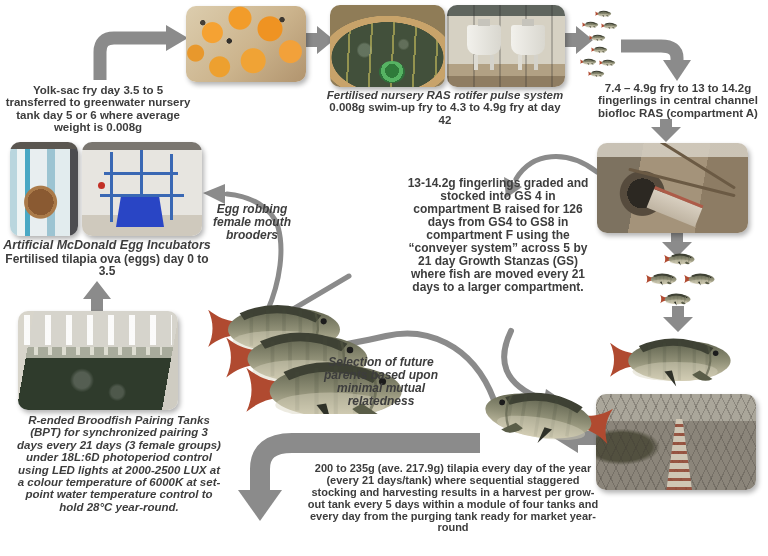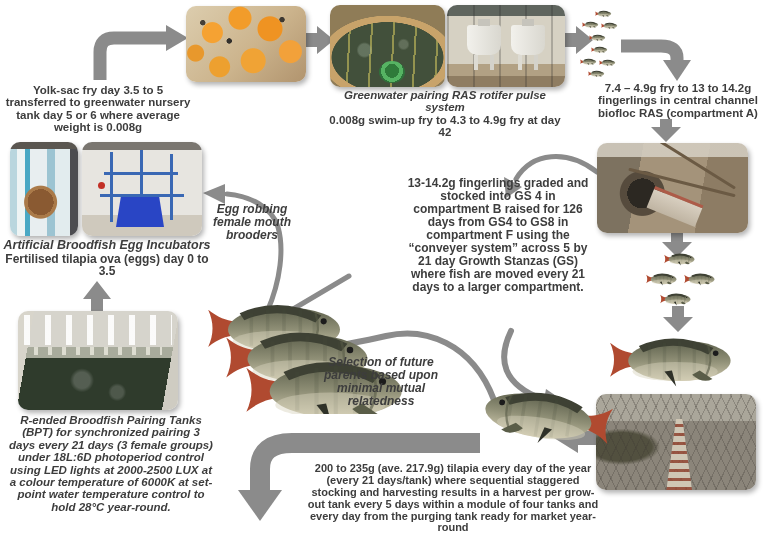--- a/index.html
+++ b/index.html
@@ -213,35 +213,35 @@
     <use href="#tilapia" x="42" y="56" width="165" height="71.5"></use>
   </svg>
 
   <svg class="fishsvg" style="left:476px;top:386px;transform:scaleX(-1) rotate(-9deg)" width="138" height="62" viewBox="0 0 138 62">
     <use href="#tilapia" x="2" y="1" width="134" height="58"></use>
   </svg>
 
   <div class="txt" style="left:5px;top:84px;width:186px;font-size:11.5px">Yolk-sac fry day 3.5 to 5 transferred to greenwater nursery tank day 5 or 6 where average weight is 0.008g</div>
 
   <div class="txt" style="left:325px;top:89px;width:240px;font-size:11.5px">
-    <div class="ital">Greenwater pairing RAS rotifer pulse system</div>
+    <div class="ital">Fertilised nursery RAS rotifer pulse system</div>
     <div>0.008g swim-up fry to 4.3 to 4.9g fry at day 42</div>
   </div>
 
   <div class="txt" style="left:588px;top:82px;width:180px;font-size:11.5px">7.4 – 4.9g fry to 13 to 14.2g fingerlings in central channel biofloc RAS (compartment A)</div>
 
   <div class="txt" style="left:402px;top:177px;width:192px;font-size:12px">13-14.2g fingerlings graded and stocked into GS 4 in compartment B raised for 126 days from GS4 to GS8 in compartment F using the “conveyer system” across 5 by 21 day Growth Stanzas (GS) where fish are moved every 21 days to a larger compartment.</div>
 
   <div class="txt" style="left:0;top:239px;width:214px;font-size:12px">
-    <div class="ital" style="font-size:12.5px">Artificial Broodfish Egg Incubators</div>
+    <div class="ital" style="font-size:12.5px">Artificial McDonald Egg Incubators</div>
     <div>Fertilised tilapia ova (eggs) day  0 to 3.5</div>
   </div>
 
   <div class="txt ital" style="left:212px;top:203px;width:80px;font-size:12px">Egg robbing female mouth brooders</div>
 
-  <div class="txt ital" style="left:8px;top:414px;width:206px;font-size:11.5px">R-ended Broodfish Pairing Tanks (BPT) for synchronized pairing 3 days every 21 days (3 female groups) under 18L:6D photoperiod control using LED lights at 2000-2500 LUX at a colour temperature of 6000K at set-point water temperature control to hold 28°C year-round.</div>
+  <div class="txt ital" style="left:16px;top:414px;width:206px;font-size:11.5px">R-ended Broodfish Pairing Tanks (BPT) for synchronized pairing 3 days every 21 days (3 female groups) under 18L:6D photoperiod control using LED lights at 2000-2500 LUX at a colour temperature of 6000K at set-point water temperature control to hold 28°C year-round.</div>
 
   <div class="txt ital" style="left:312px;top:356px;width:138px;font-size:12px">Selection of future parents based upon minimal mutual relatedness</div>
 
   <div class="txt" style="left:303px;top:463px;width:300px;font-size:11px">200 to 235g (ave. 217.9g) tilapia every day of the year (every 21 days/tank) where sequential staggered stocking and harvesting results in a harvest per grow-out tank every 5 days within a module of four tanks and every day from the purging tank ready for market year-round</div>
 
 
 </div>
 
 </body></html>

